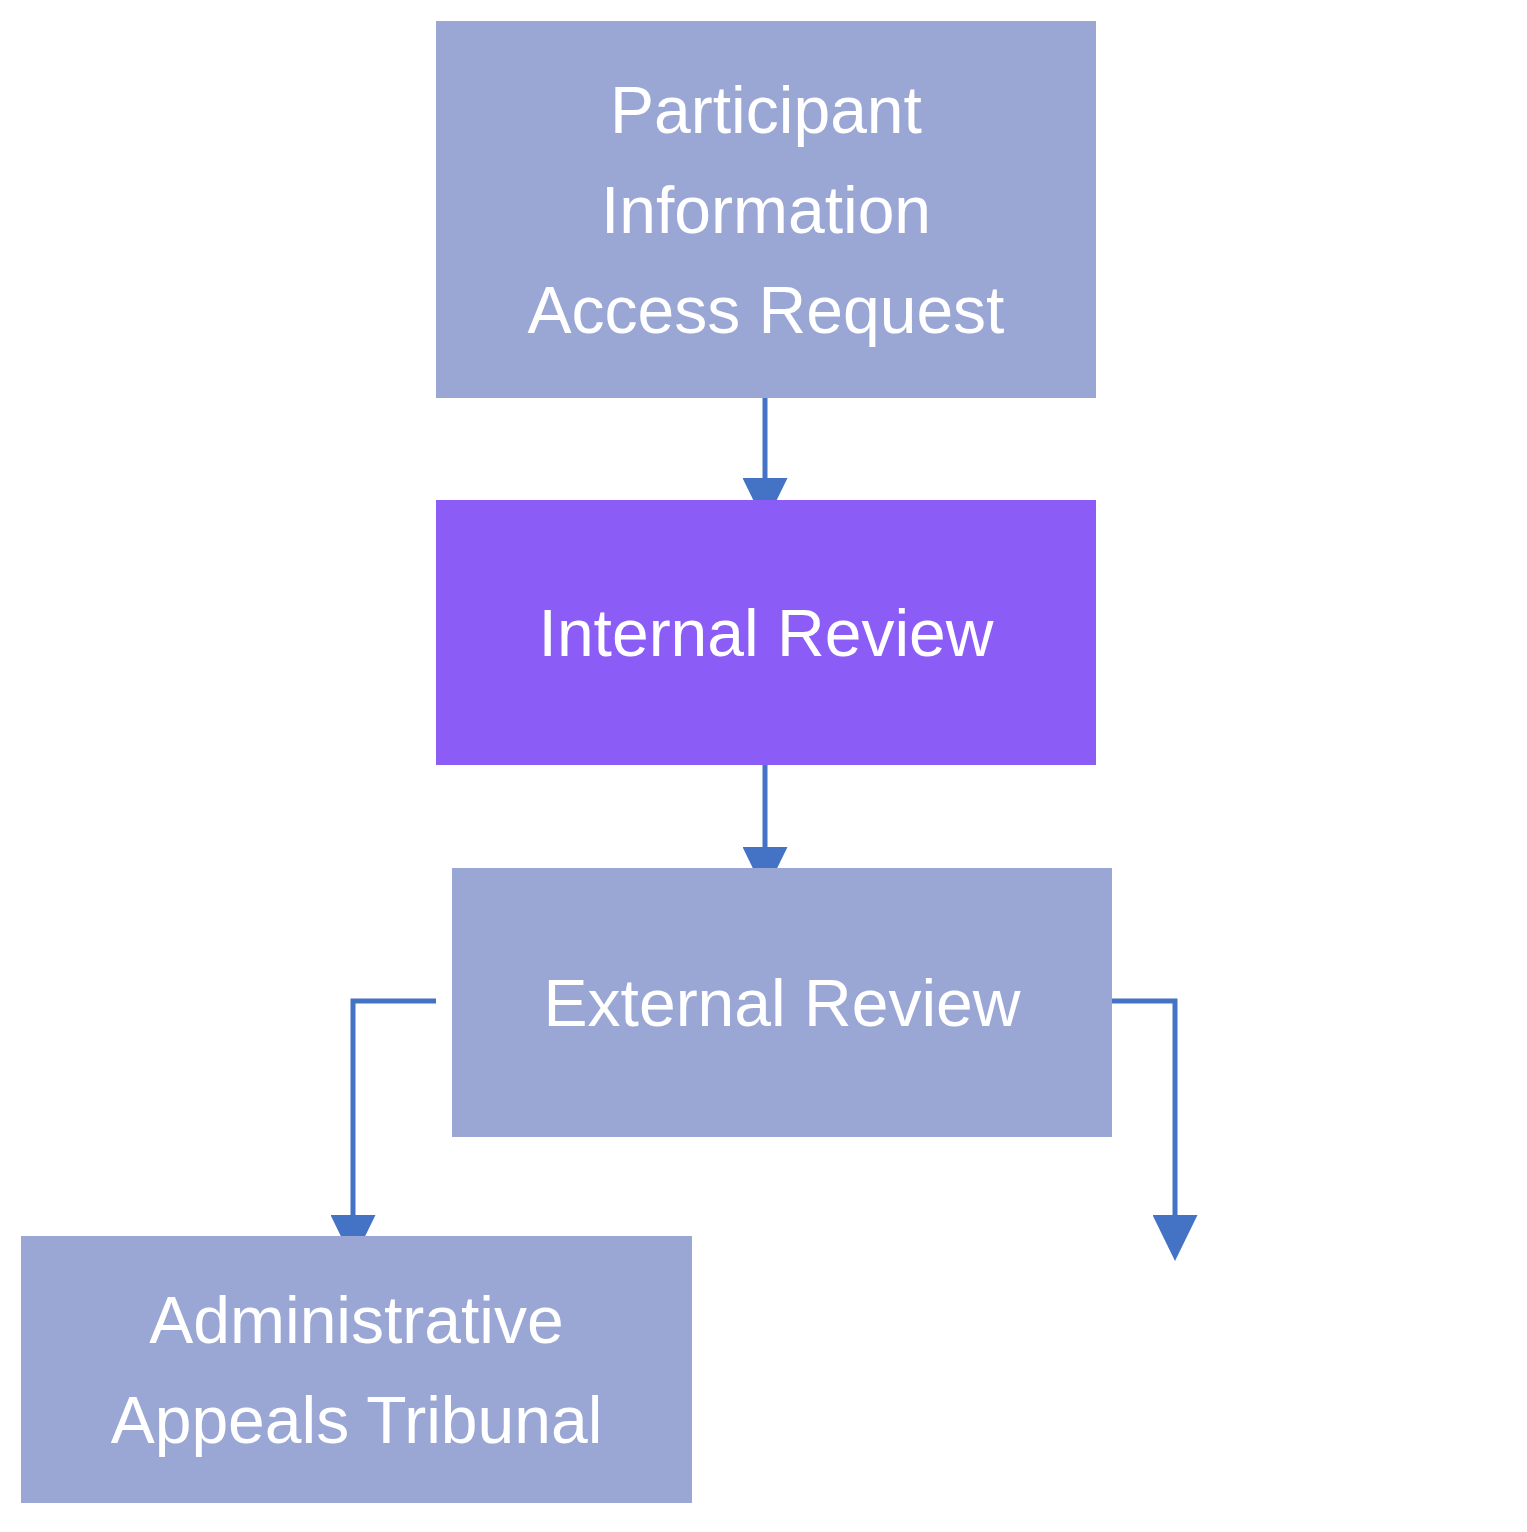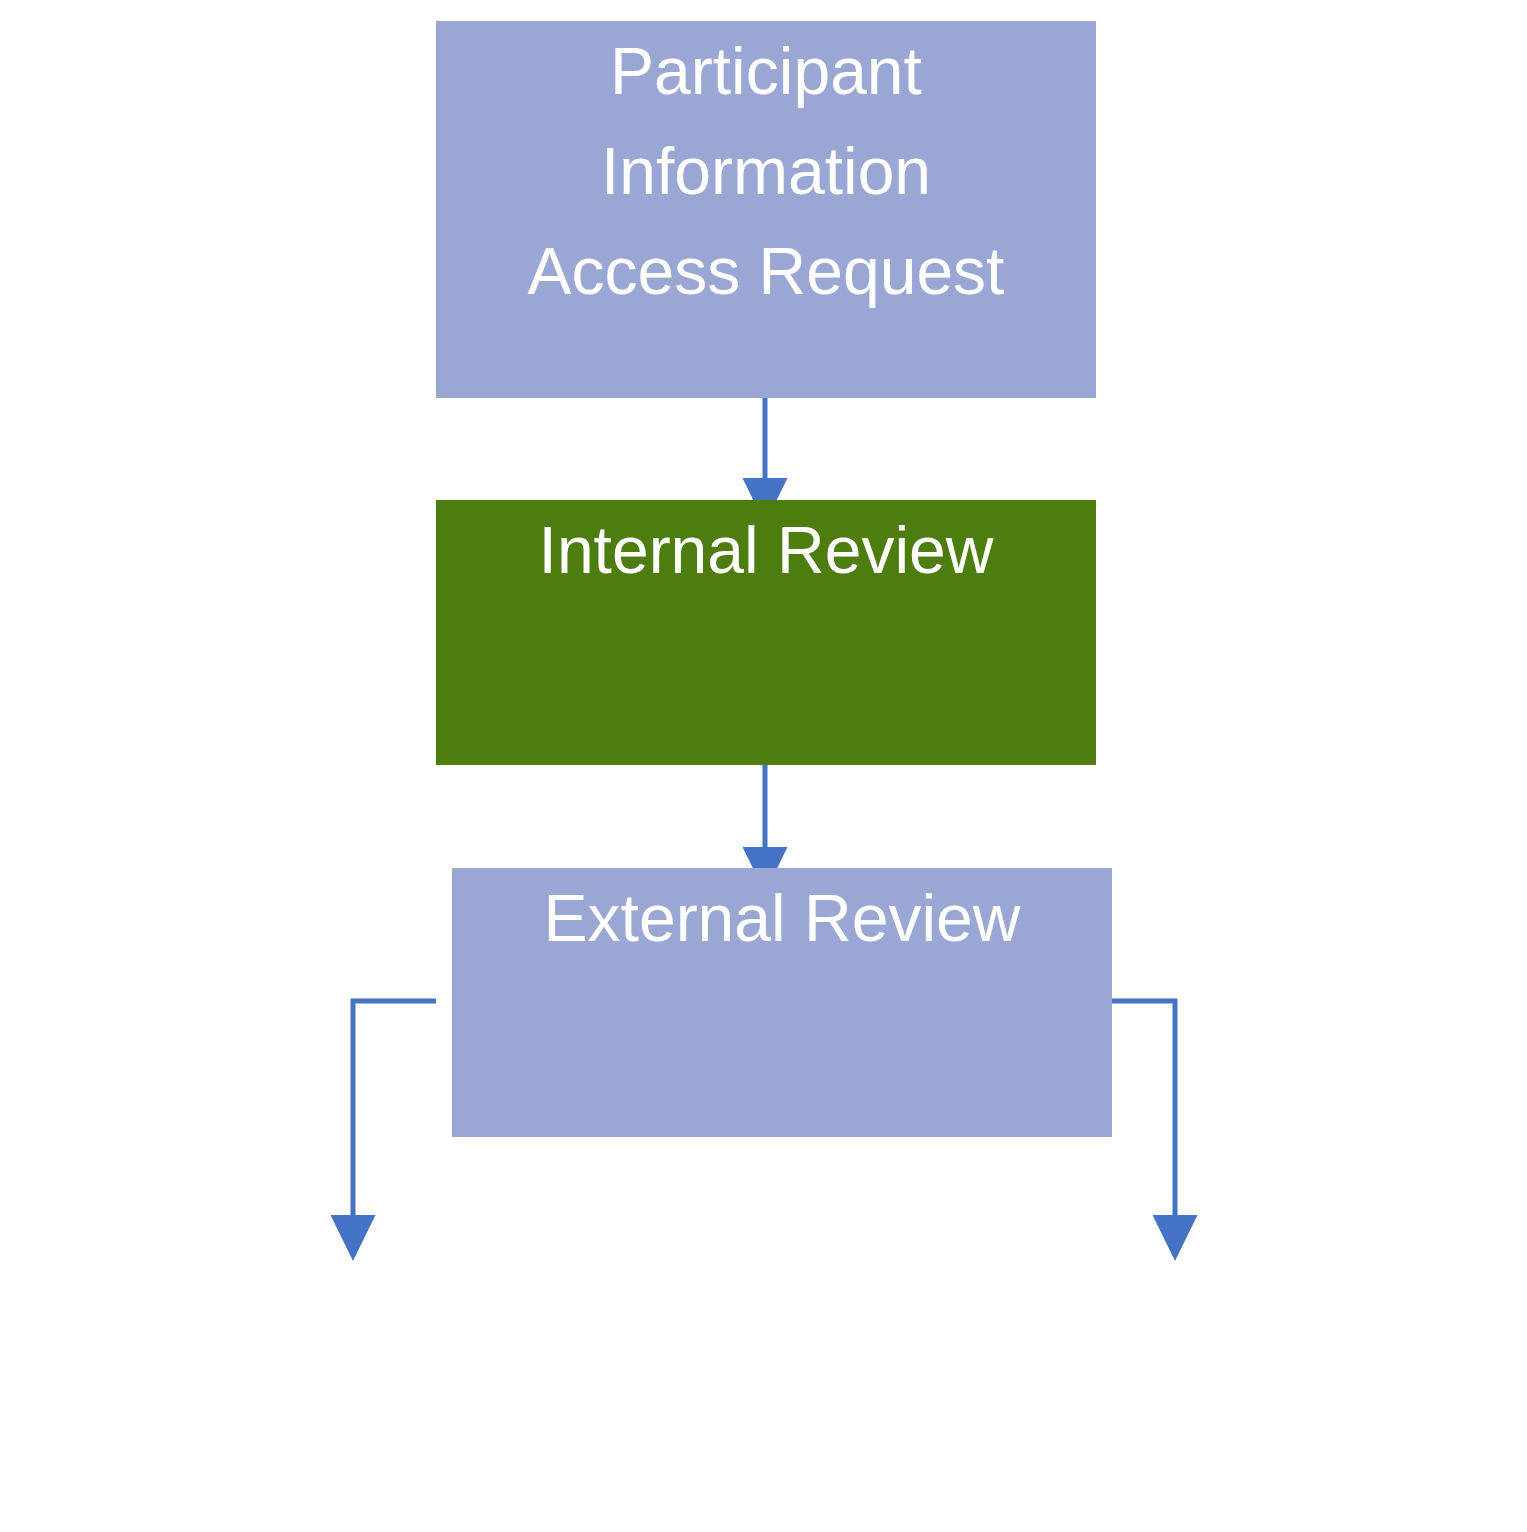--- a/index.html
+++ b/index.html
@@ -14,34 +14,34 @@
     position: relative;
     width: 1527px;
     height: 1532px;
     background: #ffffff;
     overflow: hidden;
   }
   .node {
     position: absolute;
     box-sizing: border-box;
     display: flex;
-    align-items: flex-start;
+    align-items: center;
     justify-content: center;
     text-align: center;
     color: #ffffff;
     font-family: "Liberation Sans", sans-serif;
     font-weight: 400;
     font-size: 66px;
     line-height: 100px;
     letter-spacing: 0px;
     white-space: pre-line;
     user-select: none;
   }
   .node-fill-light { background: #9AA7D5; }
-  .node-fill-dark  { background: #4d7c0f; }
+  .node-fill-dark  { background: #8b5cf6; }
 
   #connectors {
     position: absolute;
     left: 0;
     top: 0;
     width: 1527px;
     height: 1532px;
     pointer-events: none;
   }
 
@@ -103,15 +103,19 @@
   </div>
 
   <div class="node node-fill-dark" id="node-internal">
     <span>Internal Review</span>
   </div>
 
   <div class="node node-fill-light" id="node-external">
     <span>External Review</span>
   </div>
 
+  <div class="node node-fill-light" id="node-aat">
+    <span>Administrative
+Appeals Tribunal</span>
+  </div>
 
 
 </div>
 
 </body></html>

